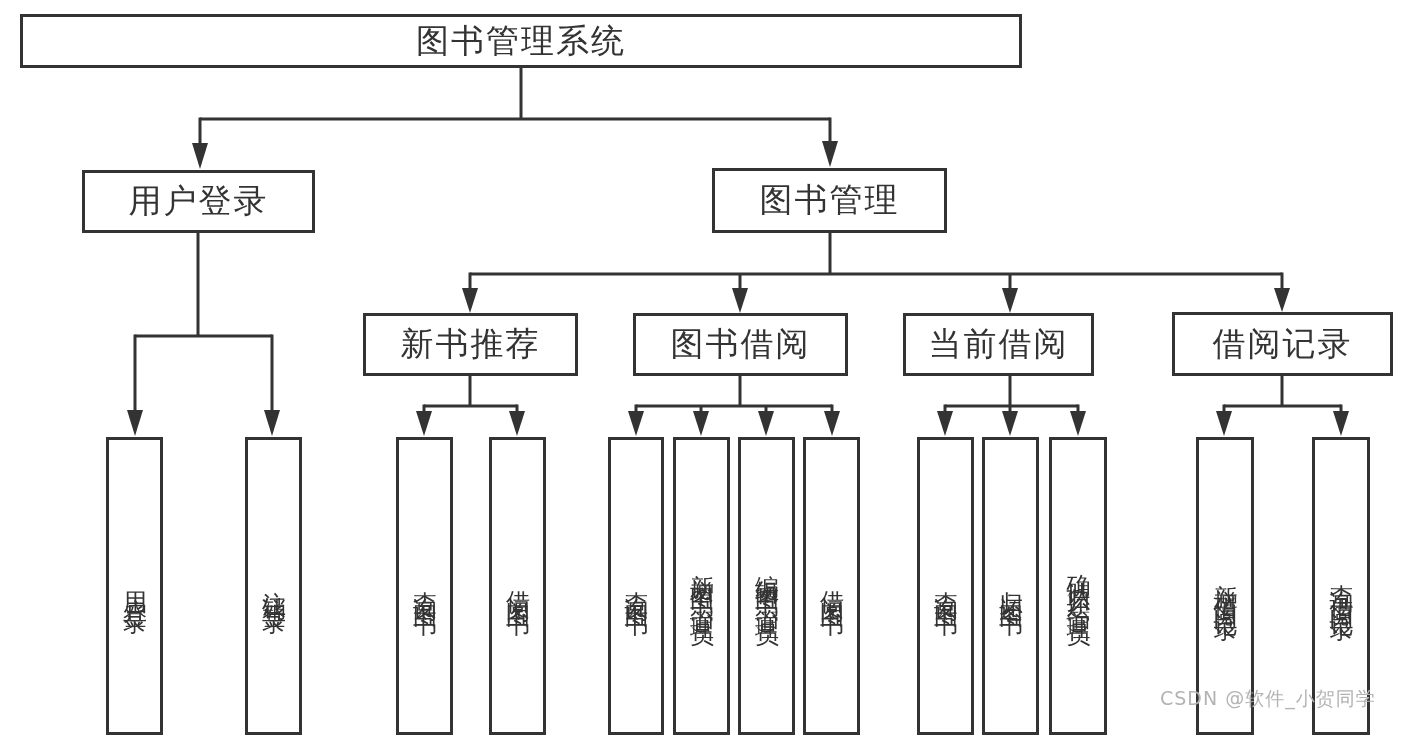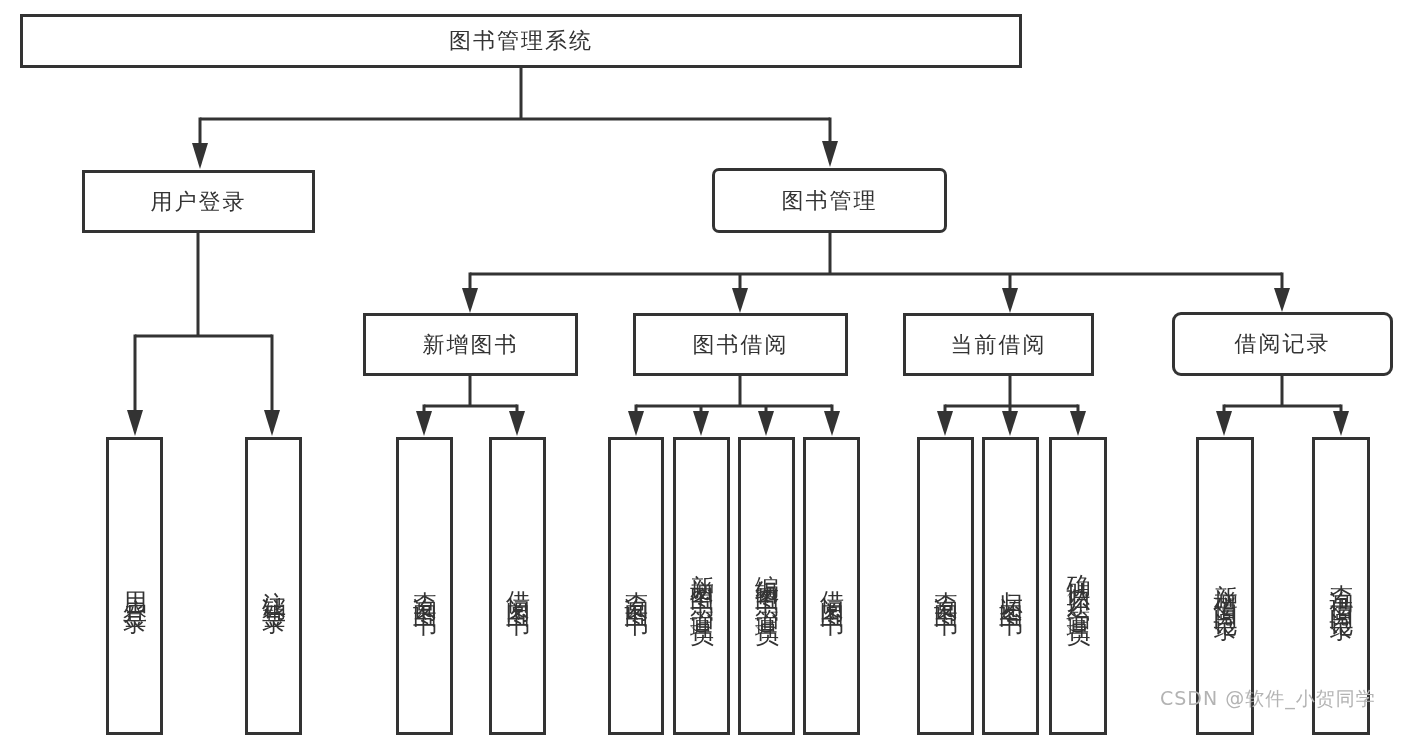--- a/index.html
+++ b/index.html
@@ -14,21 +14,21 @@
     position:absolute;
     box-sizing:border-box;
     border:3px solid #333333;
     background:#ffffff;
     display:flex;
     align-items:center;
     justify-content:center;
     color:#333333;
   }
   .h-node{
-    font-size:22px;
+    font-size:33px;
     letter-spacing:2px;
     white-space:nowrap;
   }
   .leaf span{
     writing-mode:vertical-rl;
     text-orientation:mixed;
     font-size:24px;
     letter-spacing:7px;
     line-height:1.05;
   }
@@ -126,34 +126,34 @@
     </g>
   </svg>
 
   <div class="node h-node" style="left:20px;top:14px;width:1002px;height:54px;">
     <span>图书管理系统</span>
   </div>
 
   <div class="node h-node" style="left:82px;top:170px;width:233px;height:63px;">
     <span>用户登录</span>
   </div>
-  <div class="node h-node" style="left:712px;top:168px;width:235px;height:65px;border-radius:7px;">
+  <div class="node h-node" style="left:712px;top:168px;width:235px;height:65px;">
     <span>图书管理</span>
   </div>
 
   <div class="node h-node" style="left:363px;top:313px;width:215px;height:63px;">
-    <span>新增图书</span>
+    <span>新书推荐</span>
   </div>
   <div class="node h-node" style="left:633px;top:313px;width:215px;height:63px;justify-content:center;">
     <span>图书借阅</span>
   </div>
   <div class="node h-node" style="left:903px;top:313px;width:191px;height:63px;">
     <span>当前借阅</span>
   </div>
-  <div class="node h-node" style="left:1172px;top:312px;width:221px;height:64px;border-radius:9px;">
+  <div class="node h-node" style="left:1172px;top:312px;width:221px;height:64px;">
     <span>借阅记录</span>
   </div>
 
   <div class="node leaf" style="left:106px;top:437px;width:57px;height:298px;">
     <span>用户登录</span>
   </div>
   <div class="node leaf" style="left:245px;top:437px;width:57px;height:298px;">
     <span>注销登录</span>
   </div>
   <div class="node leaf" style="left:396px;top:437px;width:57px;height:298px;">

